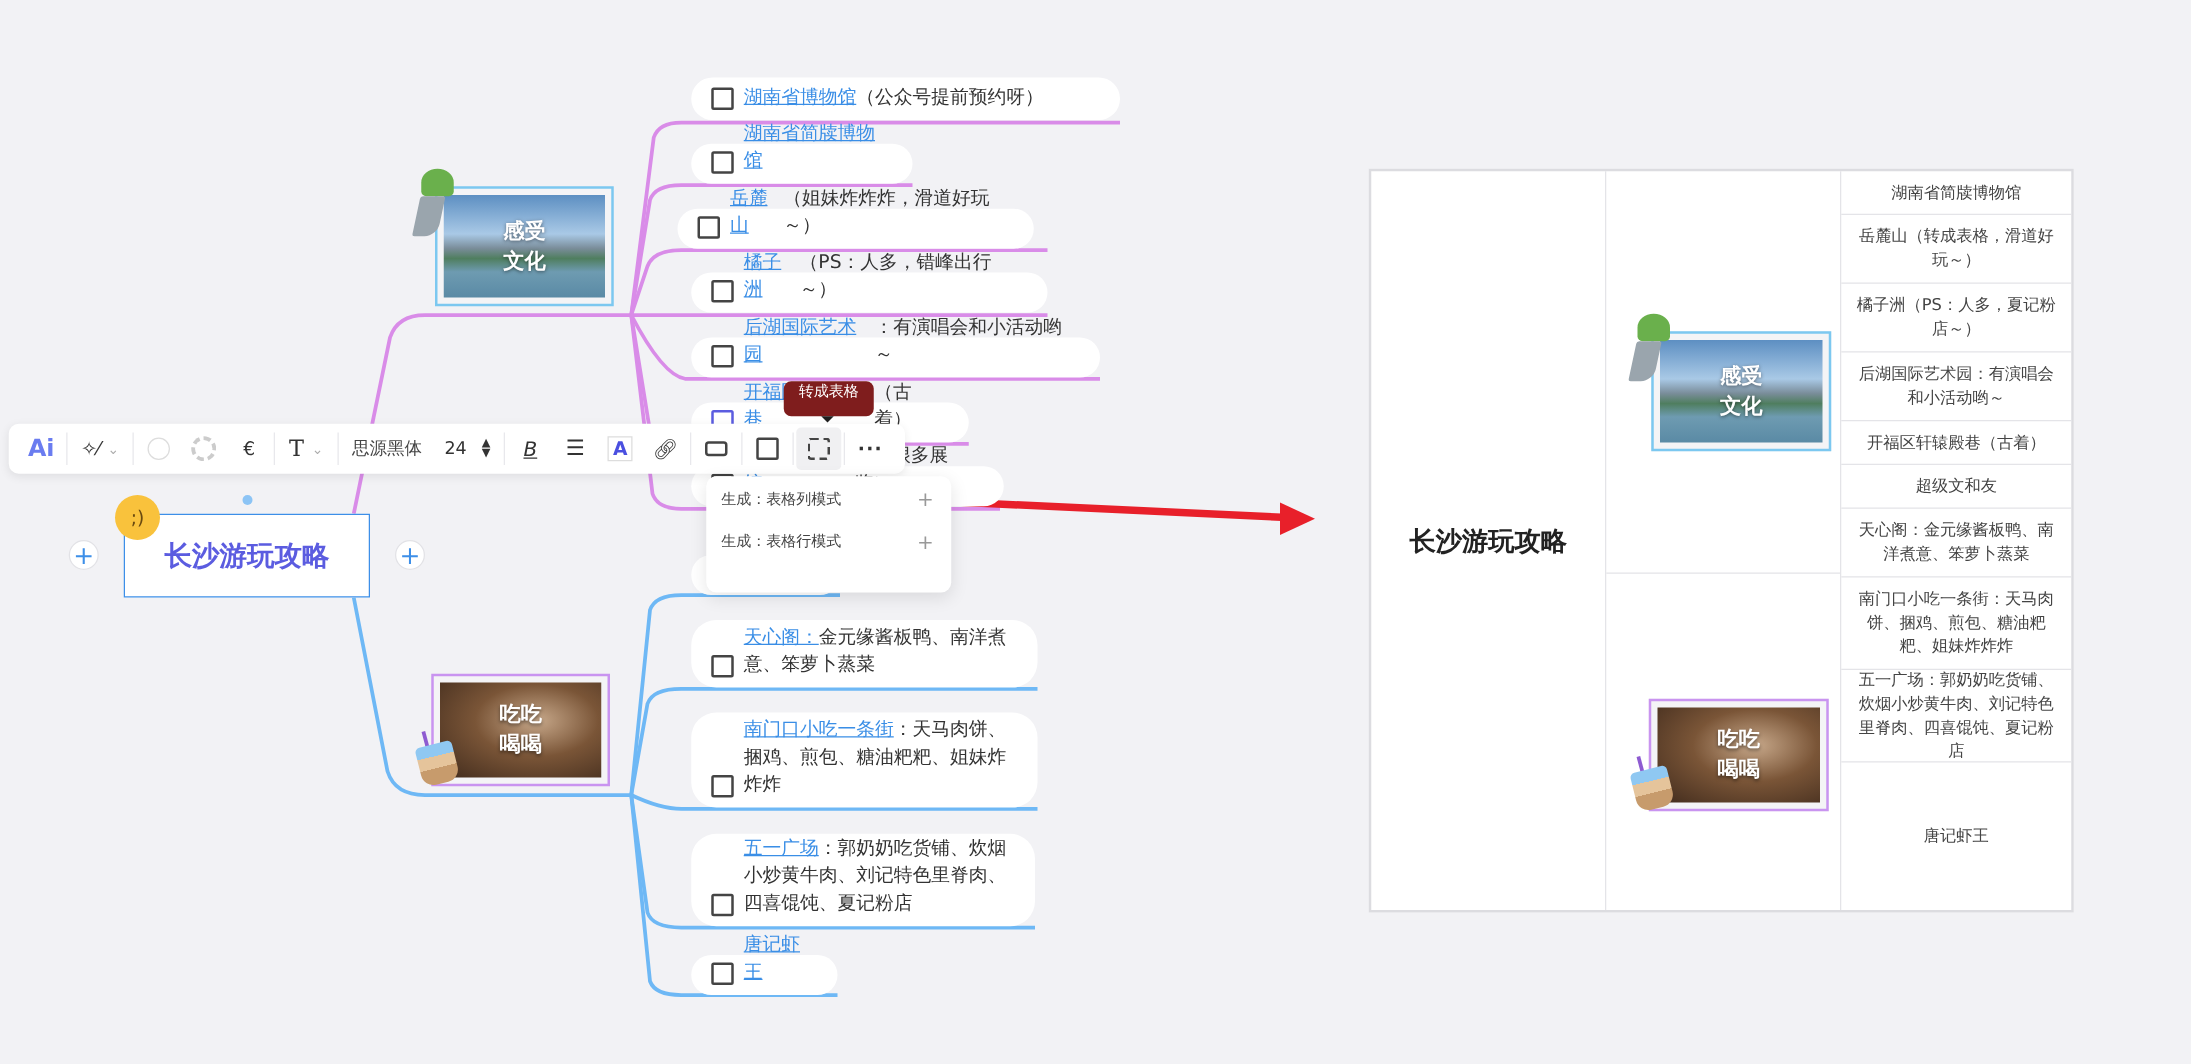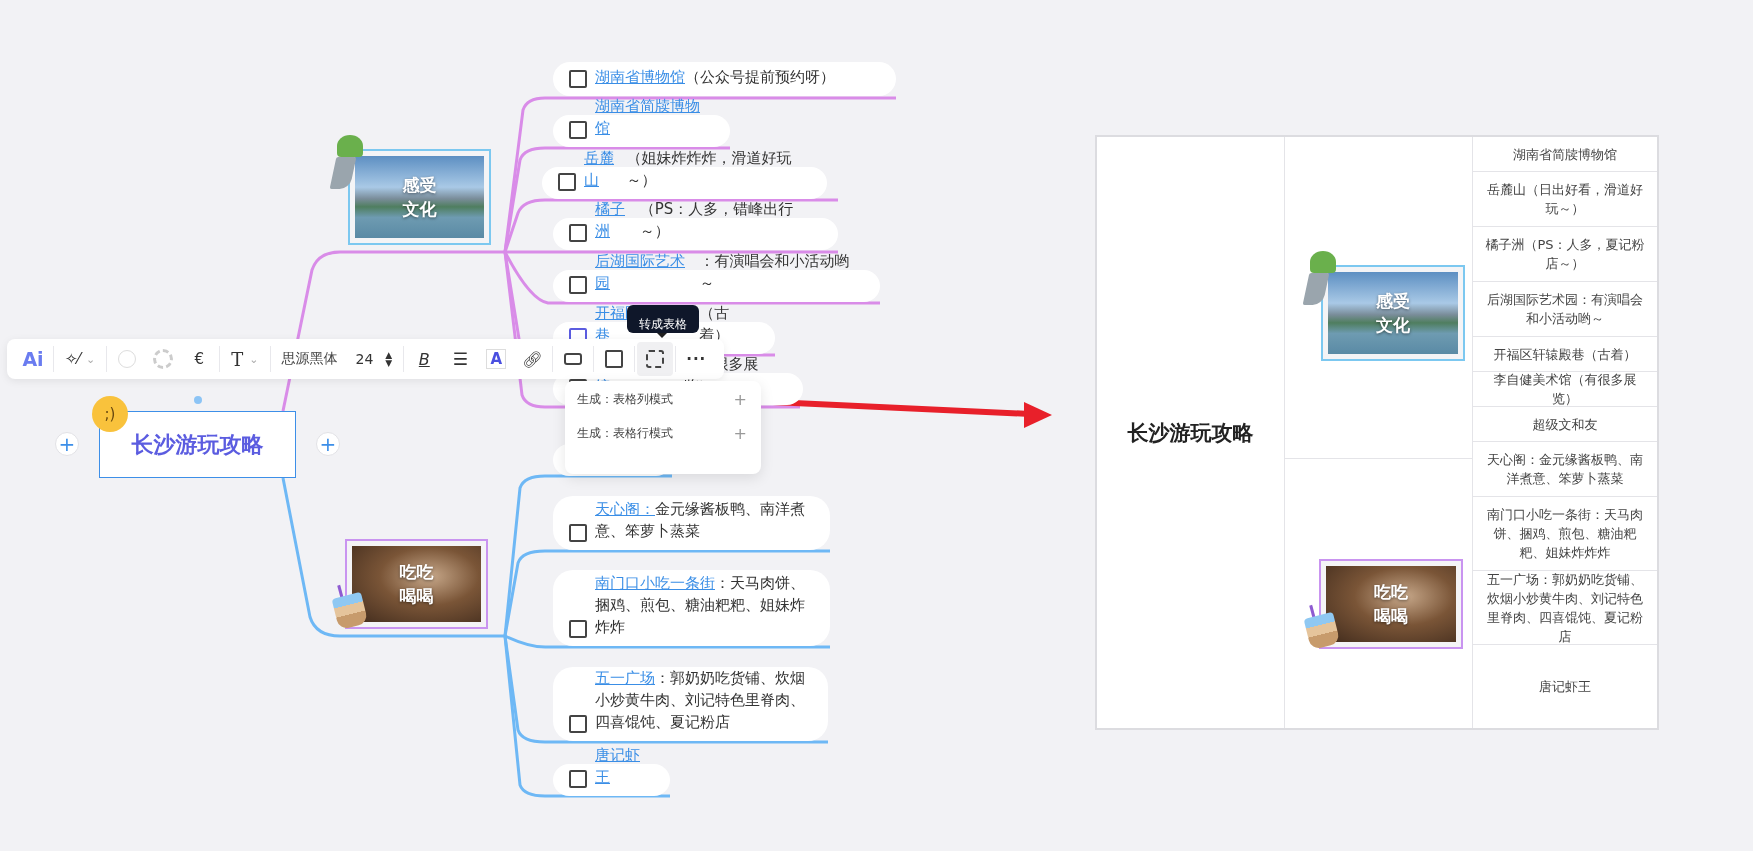--- a/index.html
+++ b/index.html
@@ -17,21 +17,21 @@
   .photo.food{background:radial-gradient(ellipse at 60% 40%,#c7a88a 0%,#7a5537 45%,#3f2a1c 100%);}
   
   .root{position:absolute;left:99px;top:411px;width:197px;height:67px;background:#fff;border:1.5px solid #3d8fe8;box-sizing:border-box;display:flex;align-items:center;justify-content:center;font-size:22px;font-weight:bold;color:#5b5ce0;}
   .plus-btn{position:absolute;width:24px;height:24px;border-radius:50%;background:#fff;border:1px solid #e2e2e6;color:#3d8fe8;font-size:20px;line-height:22px;text-align:center;box-sizing:border-box;}
   
   .toolbar{position:absolute;left:7px;top:339px;width:717px;height:40px;background:#fff;border-radius:8px;box-shadow:0 2px 8px rgba(0,0,0,.08);display:flex;align-items:center;padding:0 8px;box-sizing:border-box;}
   .tb{height:40px;display:flex;align-items:center;justify-content:center;padding:0 9px;color:#333;font-size:15px;}
   .tb.btn{width:36px;padding:0;text-align:right;}
   .sep{width:1px;height:26px;background:#e8e8ec;margin:0 2px;}
   .tb.active{background:#f0f0f2;border-radius:4px;height:34px;}
-  .tooltip{position:absolute;left:627px;top:305px;width:72px;height:28px;background:#0f172a;color:#fff;font-size:12px;border-radius:6px;display:flex;align-items:flex-end;justify-content:center;}
+  .tooltip{position:absolute;left:627px;top:305px;width:72px;height:28px;background:#7f1d1d;color:#fff;font-size:12px;border-radius:6px;display:flex;align-items:flex-start;justify-content:center;}
   .tooltip:after{content:"";position:absolute;left:30px;bottom:-5px;border-left:5px solid transparent;border-right:5px solid transparent;border-top:5px solid #1f1f1f;}
   .dropdown{position:absolute;left:565px;top:381px;width:196px;height:93px;background:#fff;border-radius:8px;box-shadow:0 4px 14px rgba(0,0,0,.10);font-size:12px;color:#444;}
   .dd-item{height:32px;display:flex;align-items:center;justify-content:space-between;padding:0 14px 0 12px;margin-top:2px;}
   .dd-plus{color:#999;font-size:16px;}
   
   .tbl{position:absolute;left:1095px;top:135px;width:564px;height:595px;background:#fff;border:2px solid #dcdce0;box-sizing:border-box;display:flex;}
   .col1{width:187px;border-right:1px solid #e4e4e8;display:flex;align-items:center;justify-content:center;font-size:21px;font-weight:bold;color:#222;font-family:"DejaVu Serif","Liberation Serif",serif;}
   .col2{width:187px;border-right:1px solid #e4e4e8;display:flex;flex-direction:column;}
   .col2 .grp{position:relative;border-bottom:1px solid #e4e4e8;}
   .col3{flex:1;display:flex;flex-direction:column;}
@@ -257,24 +257,23 @@
         </div>
       </div>
       <div class="abs" style="left:20px;top:146px;width:36px;height:46px;">
         <div style="position:absolute;left:6px;top:0;width:3px;height:14px;background:#8e5bd1;transform:rotate(-15deg);"></div>
         <div style="position:absolute;left:2px;top:10px;width:30px;height:32px;background:linear-gradient(#8fc8f2 0 30%,#e5c49b 30% 60%,#c79b6c 60%);border-radius:4px 4px 10px 10px;transform:rotate(-14deg);"></div>
       </div>
     </div>
   </div>
   <div class="col3">
     <div class="cell" style="height:35px;">湖南省简牍博物馆</div>
-    <div class="cell" style="height:55px;">岳麓山（日出好看，滑道好玩～）</div>
+    <div class="cell" style="height:55px;">岳麓山（转成表格，滑道好玩～）</div>
     <div class="cell" style="height:55px;">橘子洲（PS：人多，夏记粉店～）</div>
     <div class="cell" style="height:55px;">后湖国际艺术园：有演唱会和小活动哟～</div>
     <div class="cell" style="height:35px;">开福区轩辕殿巷（古着）</div>
-    <div class="cell" style="height:35px;border-bottom:1px solid #e4e4e8;">李自健美术馆（有很多展览）</div>
     <div class="cell" style="height:35px;">超级文和友</div>
     <div class="cell" style="height:55px;">天心阁：金元缘酱板鸭、南洋煮意、笨萝卜蒸菜</div>
     <div class="cell" style="height:74px;">南门口小吃一条街：天马肉饼、捆鸡、煎包、糖油粑粑、姐妹炸炸炸</div>
     <div class="cell" style="height:74px;">五一广场：郭奶奶吃货铺、炊烟小炒黄牛肉、刘记特色里脊肉、四喜馄饨、夏记粉店</div>
     <div class="cell" style="flex:1;">唐记虾王</div>
   </div>
 </div>
 
 </body></html>

